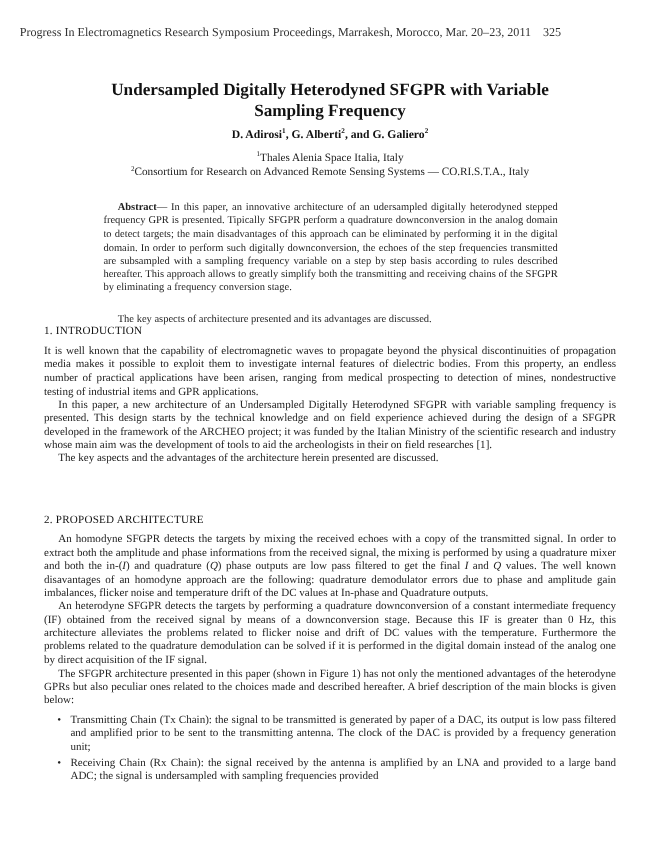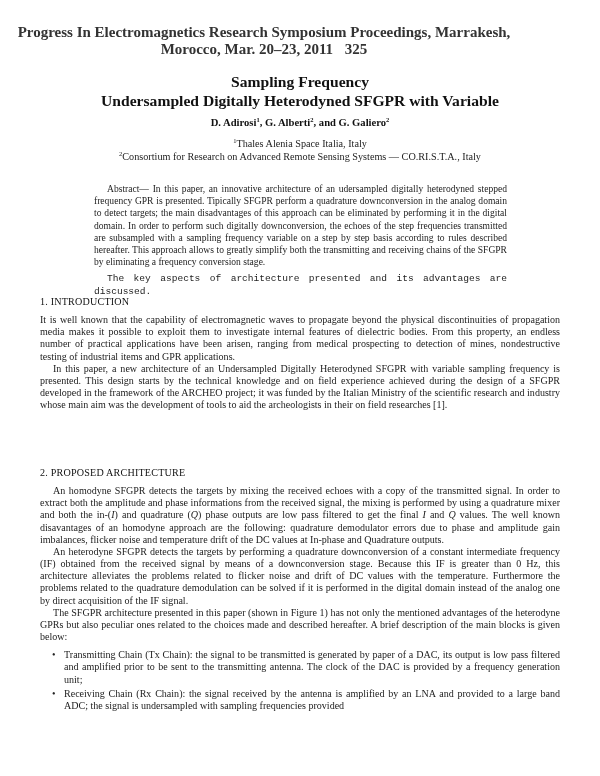--- a/index.html
+++ b/index.html
@@ -1,35 +1,35 @@
 <!DOCTYPE html>
 <html><head>
 <meta charset="utf-8">
 <style>
   html, body { margin: 0; padding: 0; background: #ffffff; }
   body { width: 600px; height: 776px; overflow: hidden; position: relative;
          font-family: "DejaVu Serif", "Liberation Serif", serif; color: #1a1a1a; }
   .page { position: absolute; left: 0; top: 0; width: 600px; height: 776px; }
   .running-header { position: absolute; top: 24px; left: 0; width: 528px; text-align: center;
-         font-family: "Liberation Serif", serif; font-size: 15px; color: #333; letter-spacing: 0; font-weight: bold; }
+         font-family: "Liberation Serif", serif; font-size: 11px; color: #333; letter-spacing: 0; }
   .running-header .pg { margin-left: 8px; }
   .title { position: absolute; top: 72px; left: 60px; width: 480px; text-align: center;
          font-family: "Liberation Serif", serif; font-weight: bold; font-size: 15.6px; line-height: 19px; color: #111; }
   .authors { position: absolute; top: 117px; left: 0; width: 600px; text-align: center;
          font-family: "Liberation Serif", serif; font-weight: bold; font-size: 10.6px; color: #111; }
   .affil { position: absolute; left: 0; width: 600px; text-align: center;
          font-family: "Liberation Serif", serif; font-size: 10.2px; color: #222; }
   .affil1 { top: 138px; }
   .affil2 { top: 151px; }
   sup { font-size: 6.5px; vertical-align: 4px; line-height: 0; }
   .abstract { position: absolute; top: 183px; left: 94px; width: 413px;
          font-family: "Liberation Serif", serif; font-size: 9.55px; line-height: 12.2px; text-align: justify; color: #222; }
   .abstract p { margin: 0; text-indent: 13px; }
-  .abstract p.second { margin-top: 5px; font-family: Liberation Mono, monospace; }
-  .abstract .lead { font-weight: normal; }
+  .abstract p.second { margin-top: 17px; }
+  .abstract .lead { font-weight: bold; }
   .section { position: absolute; left: 40px; width: 520px;
          font-family: "Liberation Serif", serif; font-size: 10.05px; line-height: 12.15px; text-align: justify; color: #222; }
   .sec-head { font-weight: normal; font-size: 10.1px; margin: 0 0 6px 0; color: #111; letter-spacing: 0.2px; }
   .section p { margin: 0; text-indent: 13px; }
   .section p.first { text-indent: 0; }
   .sec1 { top: 296px; }
   .sec2 { top: 467px; }
   ul.bullets { list-style: none; margin: 6px 0 0 0; padding: 0; }
   ul.bullets li { position: relative; padding-left: 24px; margin-bottom: 2px; }
   ul.bullets li .bullet { position: absolute; left: 12px; top: 0; }
@@ -40,22 +40,22 @@
 <body>
 
 <div class="page">
 
   <div class="running-header">
     <span>Progress In Electromagnetics Research Symposium Proceedings, Marrakesh, Morocco, Mar. 20–23, 2011</span>
     <span class="pg">325</span>
   </div>
 
   <div class="title">
+    <div>Undersampled Digitally Heterodyned SFGPR with Variable</div>
     <div>Sampling Frequency</div>
-    <div>Undersampled Digitally Heterodyned SFGPR with Variable</div>
   </div>
 
   <div class="authors">
     <span>D. Adirosi</span><sup>1</sup><span>, </span><span>G. Alberti</span><sup>2</sup><span>, and </span><span>G. Galiero</span><sup>2</sup>
   </div>
 
   <div class="affil affil1">
     <sup>1</sup><span>Thales Alenia Space Italia, Italy</span>
   </div>
   <div class="affil affil2">
@@ -64,20 +64,21 @@
 
   <div class="abstract">
     <p><span class="lead">Abstract</span><span>— In this paper, an innovative architecture of an udersampled digitally heterodyned stepped frequency GPR is presented. Tipically SFGPR perform a quadrature downconversion in the analog domain to detect targets; the main disadvantages of this approach can be eliminated by performing it in the digital domain. In order to perform such digitally downconversion, the echoes of the step frequencies transmitted are subsampled with a sampling frequency variable on a step by step basis according to rules described hereafter. This approach allows to greatly simplify both the transmitting and receiving chains of the SFGPR by eliminating a frequency conversion stage.</span></p>
     <p class="second">The key aspects of architecture presented and its advantages are discussed.</p>
   </div>
 
   <div class="section sec1">
     <div class="sec-head">1. INTRODUCTION</div>
     <p class="first">It is well known that the capability of electromagnetic waves to propagate beyond the physical discontinuities of propagation media makes it possible to exploit them to investigate internal features of dielectric bodies. From this property, an endless number of practical applications have been arisen, ranging from medical prospecting to detection of mines, nondestructive testing of industrial items and GPR applications.</p>
     <p>In this paper, a new architecture of an Undersampled Digitally Heterodyned SFGPR with variable sampling frequency is presented. This design starts by the technical knowledge and on field experience achieved during the design of a SFGPR developed in the framework of the ARCHEO project; it was funded by the Italian Ministry of the scientific research and industry whose main aim was the development of tools to aid the archeologists in their on field researches [1].</p>
+    <p>The key aspects and the advantages of the architecture herein presented are discussed.</p>
   </div>
 
   <div class="section sec2">
     <div class="sec-head">2. PROPOSED ARCHITECTURE</div>
     <p><span>An homodyne SFGPR detects the targets by mixing the received echoes with a copy of the transmitted signal. In order to extract both the amplitude and phase informations from the received signal, the mixing is performed by using a quadrature mixer and both the in-(</span><span class="i">I</span><span>) and quadrature (</span><span class="i">Q</span><span>) phase outputs are low pass filtered to get the final </span><span class="i">I</span><span> and </span><span class="i">Q</span><span> values. The well known disavantages of an homodyne approach are the following: quadrature demodulator errors due to phase and amplitude gain imbalances, flicker noise and temperature drift of the DC values at In-phase and Quadrature outputs.</span></p>
     <p>An heterodyne SFGPR detects the targets by performing a quadrature downconversion of a constant intermediate frequency (IF) obtained from the received signal by means of a downconversion stage. Because this IF is greater than 0 Hz, this architecture alleviates the problems related to flicker noise and drift of DC values with the temperature. Furthermore the problems related to the quadrature demodulation can be solved if it is performed in the digital domain instead of the analog one by direct acquisition of the IF signal.</p>
     <p>The SFGPR architecture presented in this paper (shown in Figure 1) has not only the mentioned advantages of the heterodyne GPRs but also peculiar ones related to the choices made and described hereafter. A brief description of the main blocks is given below:</p>
     <ul class="bullets">
       <li>
         <span class="bullet">•</span>

